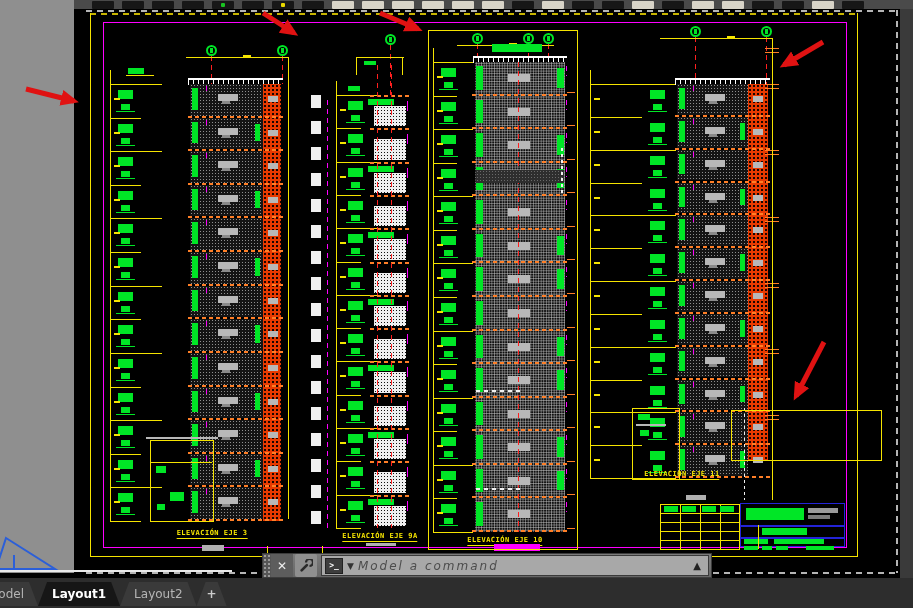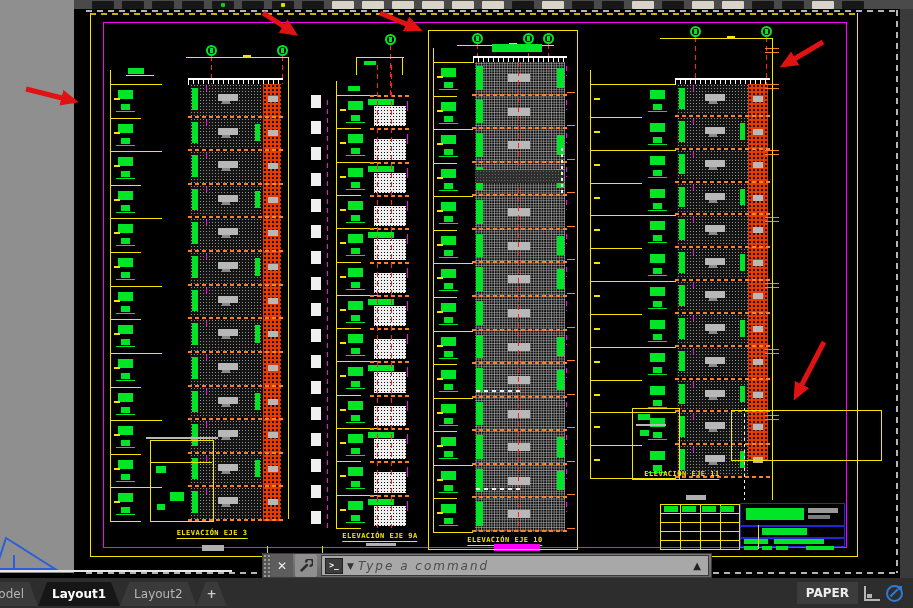--- a/index.html
+++ b/index.html
@@ -878,30 +878,25 @@
     <div class="cmdbtn">✕</div>
     <div class="cmdbtn" id="cmd-wrench">
       <svg width="14" height="14" viewBox="0 0 16 16">
         <path d="M3 13 L9 7" stroke="#2a2a2a" stroke-width="3" stroke-linecap="round"></path>
         <path d="M8 4 a4 4 0 1 1 4 4" stroke="#2a2a2a" stroke-width="2.5" fill="none"></path>
       </svg>
     </div>
     <div id="cmd-field">
       <div id="cmd-prompt">&gt;_</div>
       <span id="cmd-caret">▼</span>
-      <span id="cmd-placeholder">Type a command</span>
+      <span id="cmd-placeholder">Model a command</span>
       <span id="cmd-expand">▲</span>
     </div>
   </div>
 
   <div class="abs" id="tabbar">
     <div class="tab" style="margin-left:-26px;">Model</div>
     <div class="tab active">Layout1</div>
     <div class="tab">Layout2</div>
     <div class="tab plus">+</div>
-    <div id="status-right">
-      <div id="paper-btn">PAPER</div>
-      <div id="ortho-icon"></div>
-      <div id="gfx-icon"></div>
-    </div>
   </div>
 
 </div>
 
 </body></html>

